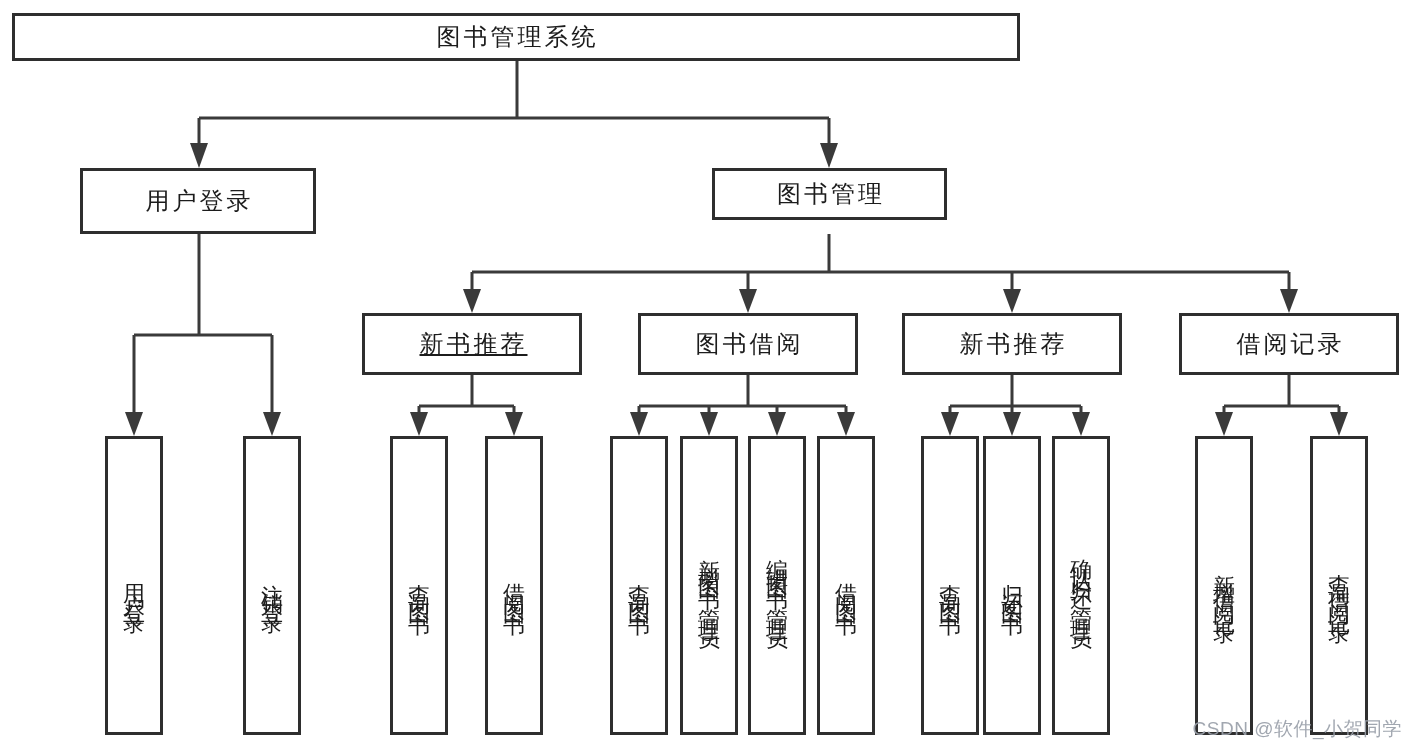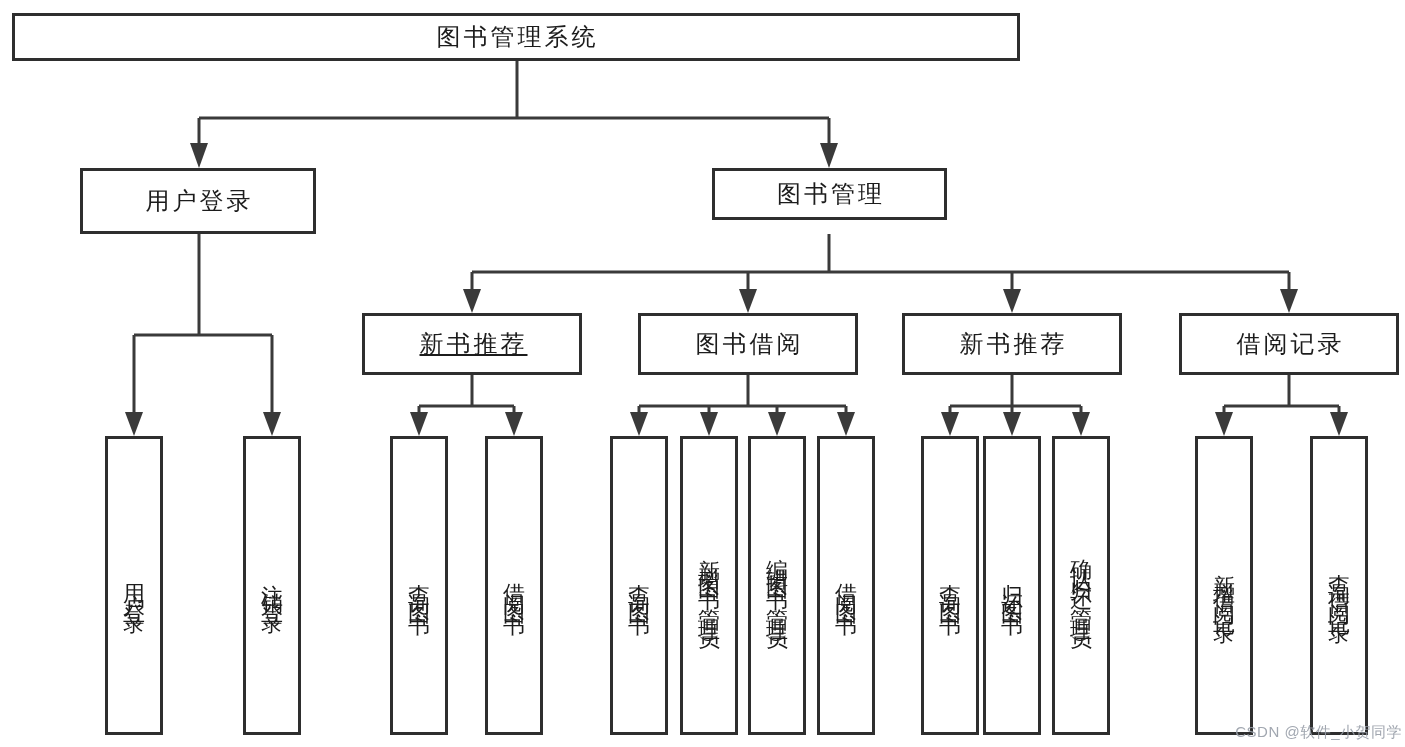--- a/index.html
+++ b/index.html
@@ -21,21 +21,21 @@
   .node.h{
     display:flex;align-items:center;justify-content:center;
     font-size:24px;letter-spacing:3px;text-indent:3px;white-space:nowrap;
   }
   .node.v{
     writing-mode:vertical-rl;text-orientation:mixed;text-align:center;
     font-size:22px;letter-spacing:10px;line-height:52px;
   }
   #watermark{
     position:absolute;right:3px;bottom:5px;z-index:3;
-    font-size:15px;letter-spacing:0.5px;color:var(--watermark);opacity:.92;
+    font-size:19px;letter-spacing:0.5px;color:var(--watermark);opacity:.92;
     white-space:nowrap;
   }
 </style>
 </head>
 <body>
 
 <div id="stage">
 
   <svg id="connectors" viewBox="0 0 1405 747" xmlns="http://www.w3.org/2000/svg">
 

